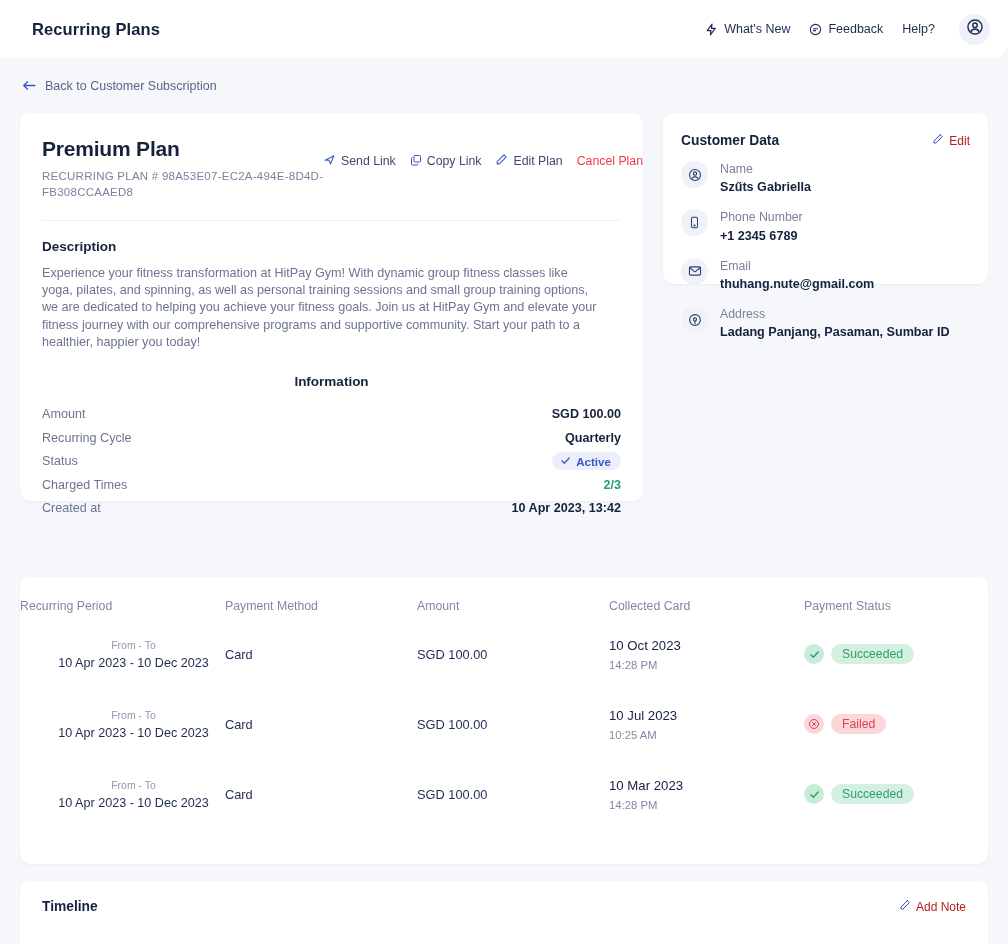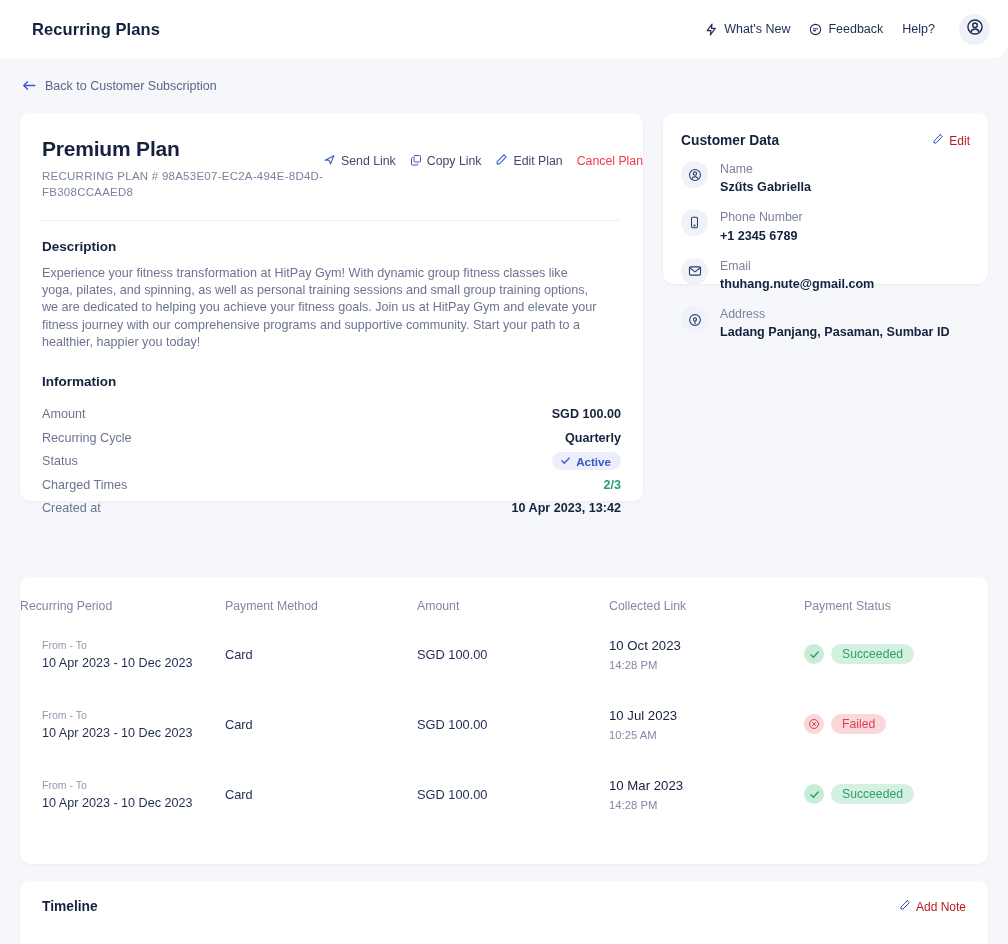--- a/index.html
+++ b/index.html
@@ -120,21 +120,21 @@
   .cust-v { font-size: 12.6px; color: #16213e; font-weight: 700; margin-top: 5px; }
 
   
   .hist-title { font-size: 13.8px; font-weight: 700; color: #16213e; padding: 21px 0 0 22px; }
   table.hist { width: 100%; border-collapse: collapse; margin-top: 16px; }
   table.hist th {
     text-align: left; font-size: 12.3px; font-weight: 400; color: #8089a3;
     padding: 0 0 0 0; height: 26px; vertical-align: middle;
   }
   table.hist td { vertical-align: middle; height: 70px; }
-  .c1 { width: 205px; padding-left: 22px; }
+  .c1 { width: 205px; padding-left: 22px; text-align: center; }
   .c2 { width: 192px; }
   .c3 { width: 192px; }
   .c4 { width: 195px; }
   .c5 { width: auto; }
   .fromto { font-size: 10.5px; color: #9199b0; }
   .period { font-size: 12.6px; color: #1f2b52; margin-top: 5px; }
   .cell { font-size: 12.8px; color: #1f2b52; }
   .cell-amt { font-size: 12.8px; color: #1f2b52; }
   .date-main { font-size: 13.2px; color: #16213e; }
   .date-sub { font-size: 11.3px; color: #8089a3; margin-top: 6px; }
@@ -247,21 +247,21 @@
           <span>Cancel Plan</span>
         </div>
       </div>
     </div>
 
     <div class="divider"></div>
 
     <div class="sec-title">Description</div>
     <div class="desc">Experience your fitness transformation at HitPay Gym! With dynamic group fitness classes like yoga, pilates, and spinning, as well as personal training sessions and small group training options, we are dedicated to helping you achieve your fitness goals. Join us at HitPay Gym and elevate your fitness journey with our comprehensive programs and supportive community. Start your path to a healthier, happier you today!</div>
 
-    <div class="sec-title" style="padding-top:22px;">Information</div>
+    <div class="sec-title" style="padding-top:22px;text-align:center;">Information</div>
     <div class="info">
 
       <div class="info-row">
         <span class="info-label">Amount</span>
         <span class="info-value">SGD 100.00</span>
       </div>
 
       <div class="info-row">
         <span class="info-label">Recurring Cycle</span>
         <span class="info-value">Quarterly</span>
@@ -363,21 +363,21 @@
   </div>
 
   <div class="card" id="hist-card">
 
     <table class="hist">
       <thead>
         <tr>
           <th class="c1">Recurring Period</th>
           <th class="c2">Payment Method</th>
           <th class="c3">Amount</th>
-          <th class="c4">Collected Link</th>
+          <th class="c4">Collected Card</th>
           <th class="c5">Payment Status</th>
         </tr>
       </thead>
       <tbody>
 
         <tr>
           <td class="c1">
             <div class="fromto">From - To</div>
             <div class="period">10 Apr 2023 - 10 Dec 2023</div>
           </td>

